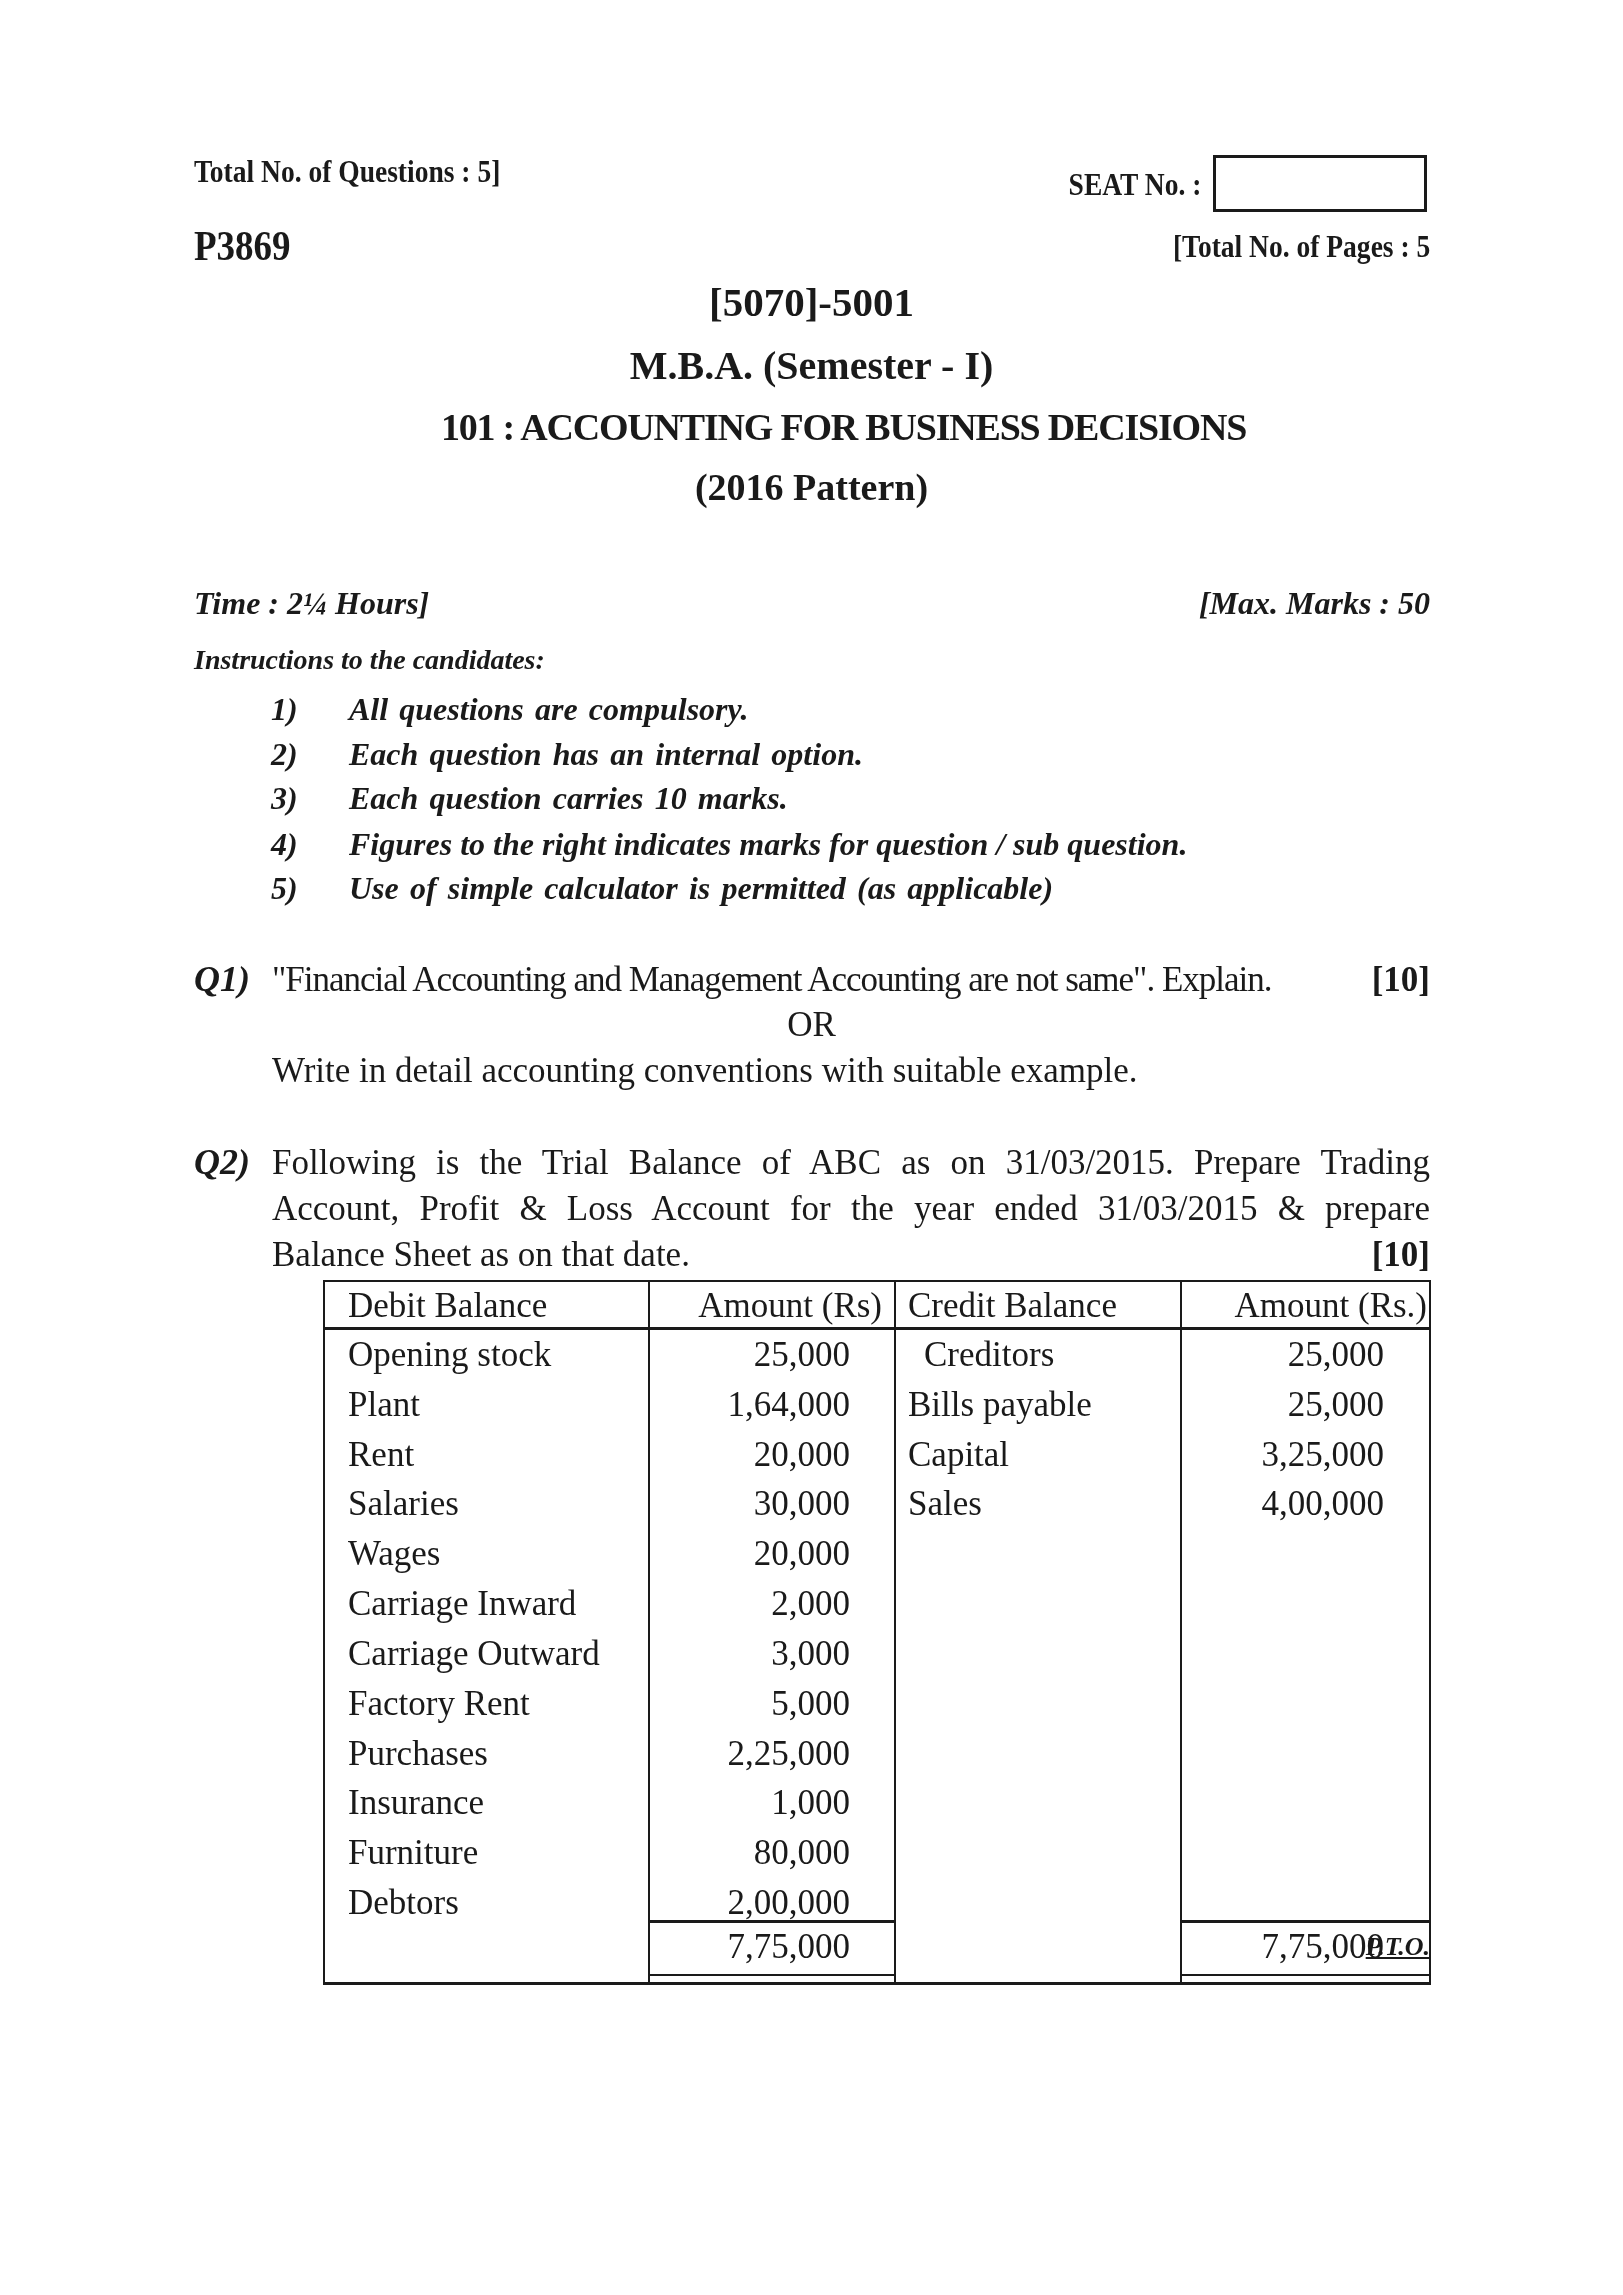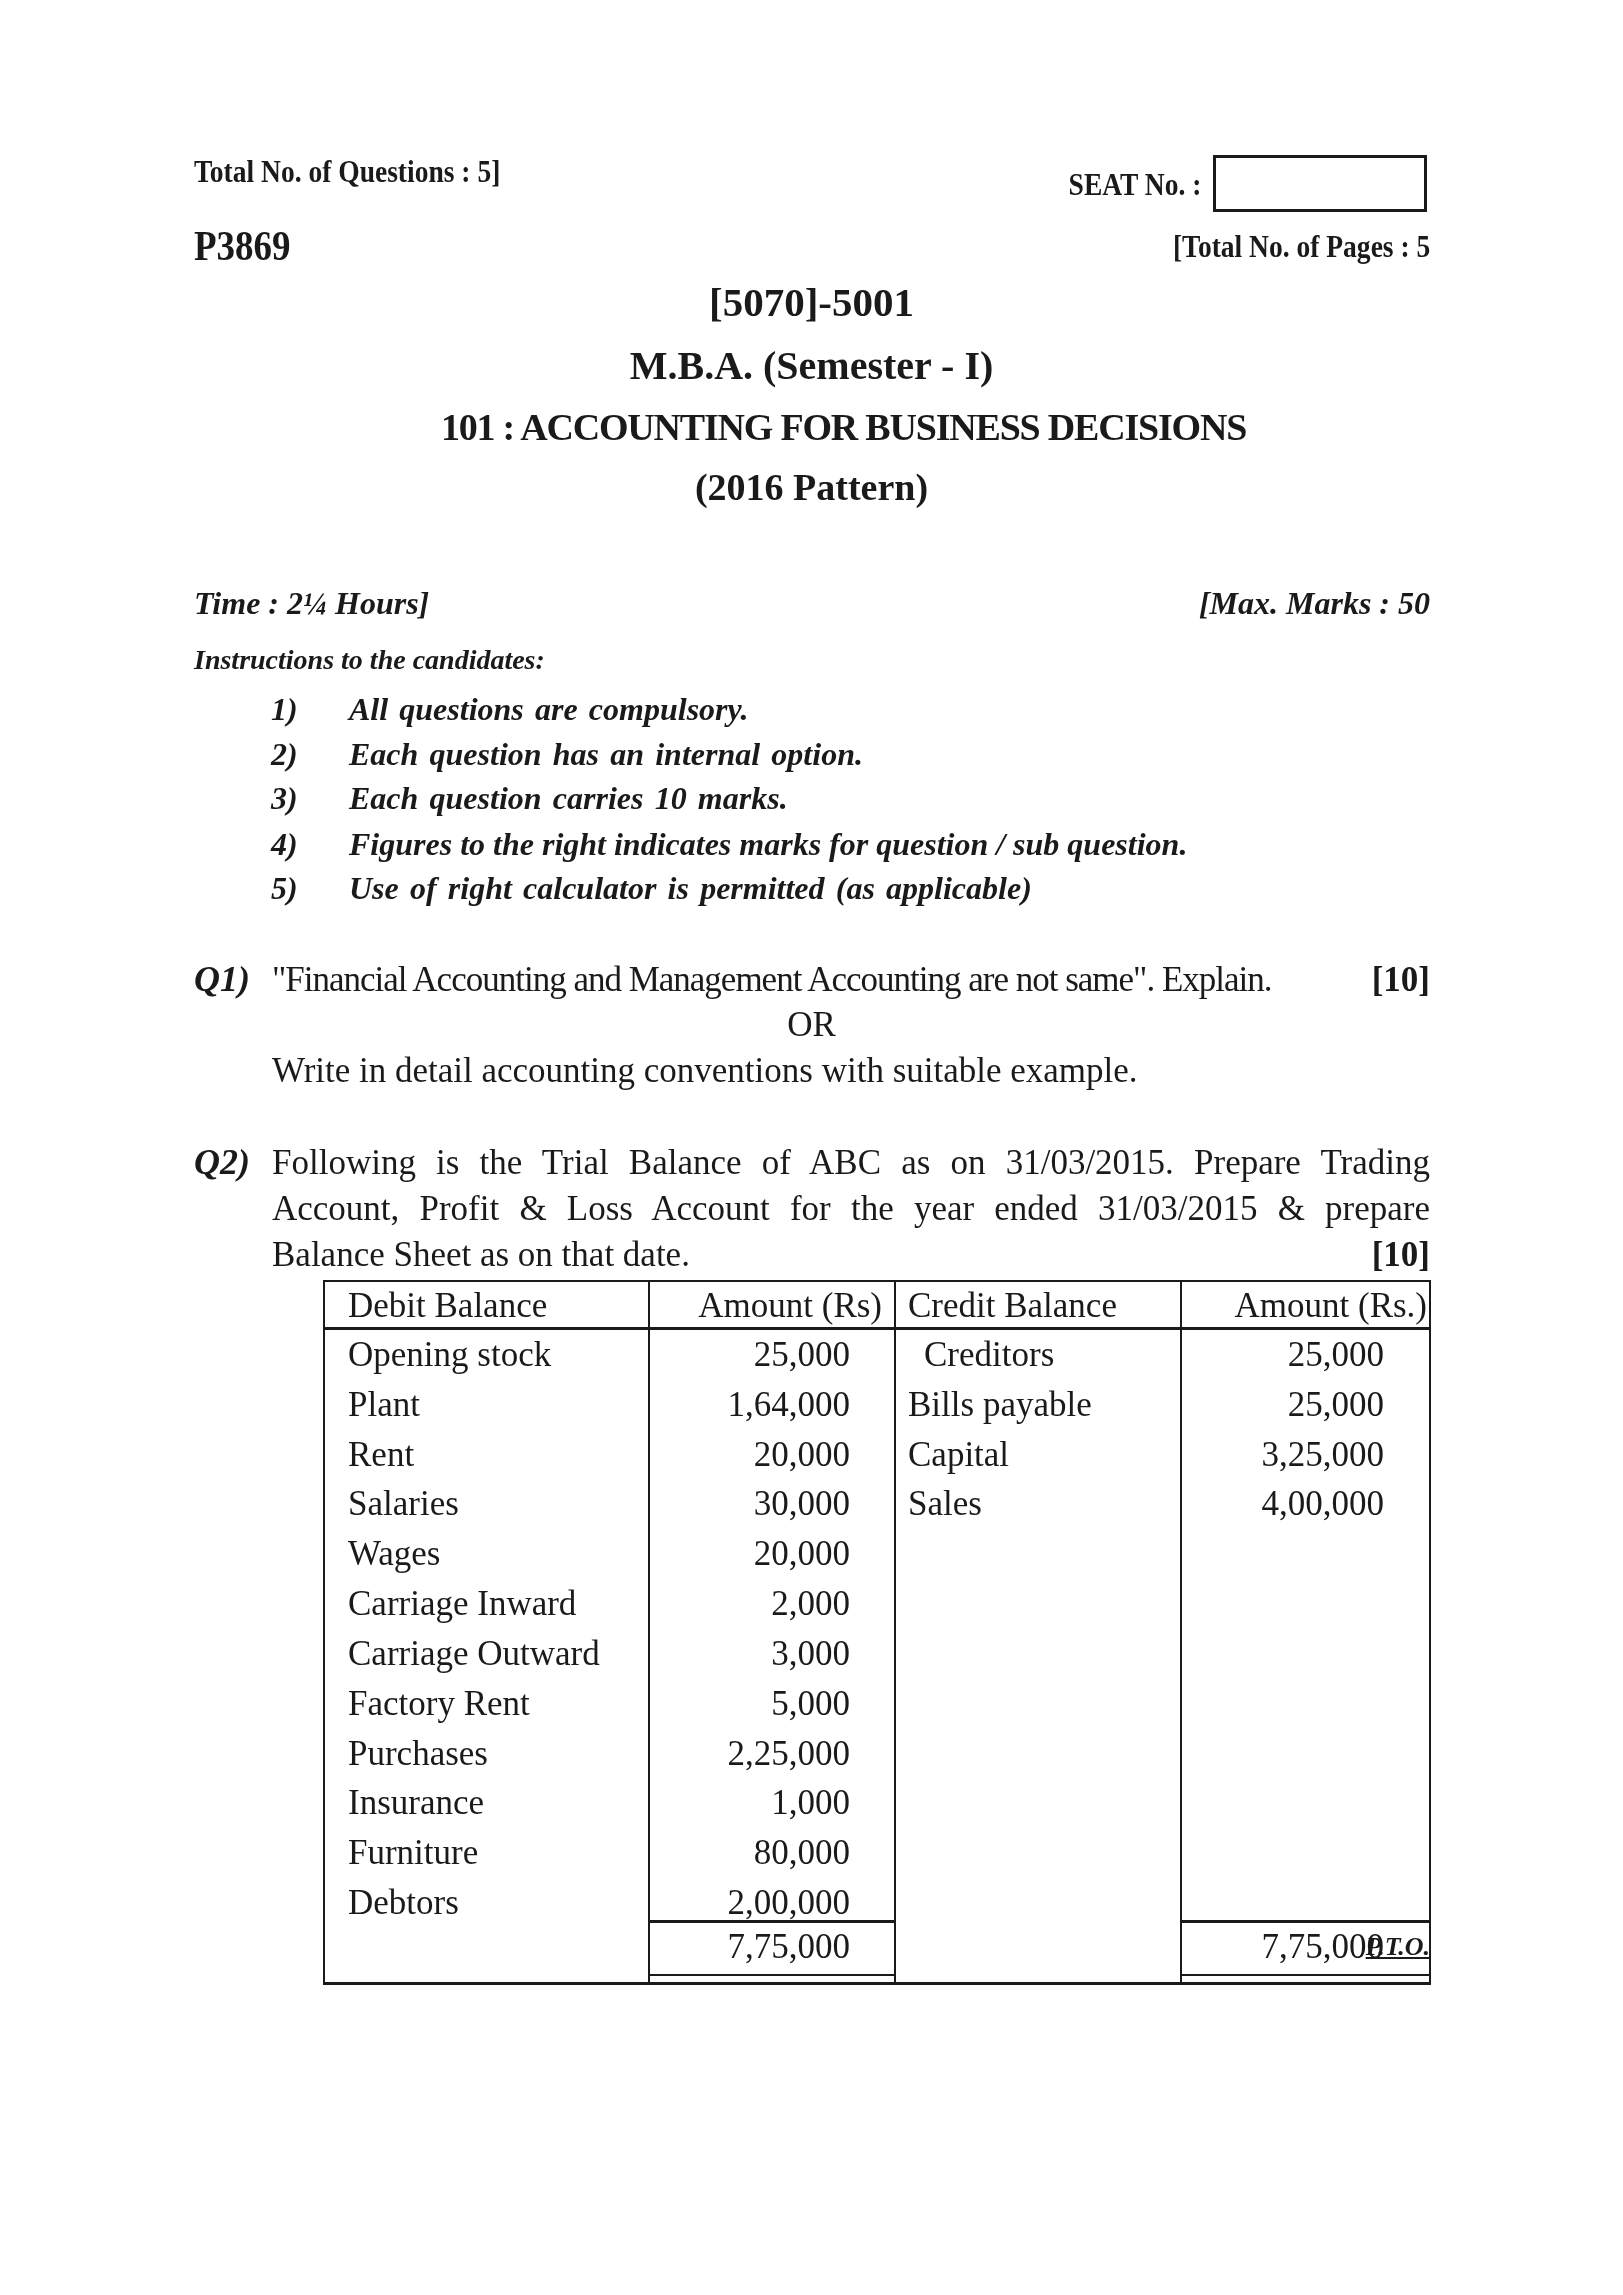--- a/index.html
+++ b/index.html
@@ -51,21 +51,21 @@
 <div class="abs b i" style="left:271px; top:738px; font-size:32px;">2)</div>
 <div class="abs b i" style="left:349px; top:738px; font-size:32px; word-spacing:3.2px;">Each question has an internal option.</div>
 
 <div class="abs b i" style="left:271px; top:782px; font-size:32px;">3)</div>
 <div class="abs b i" style="left:349px; top:782px; font-size:32px; word-spacing:3.2px;">Each question carries 10 marks.</div>
 
 <div class="abs b i" style="left:271px; top:828px; font-size:32px;">4)</div>
 <div class="abs b i" style="left:349px; top:828px; font-size:32px;">Figures to the right indicates marks for question / sub question.</div>
 
 <div class="abs b i" style="left:271px; top:872px; font-size:32px;">5)</div>
-<div class="abs b i" style="left:349px; top:872px; font-size:32px; word-spacing:3.2px;">Use of right calculator is permitted (as applicable)</div>
+<div class="abs b i" style="left:349px; top:872px; font-size:32px; word-spacing:3.2px;">Use of simple calculator is permitted (as applicable)</div>
 
 <div class="abs b i" style="left:194px; top:961px; font-size:36px;">Q1)</div>
 <div class="abs body" style="left:272px; top:962px; letter-spacing:-1px;">"Financial Accounting and Management Accounting are not same". Explain.</div>
 <div class="abs b body" style="right:193px; top:962px;">[10]</div>
 <div class="abs center body" style="top:1007px;">OR</div>
 <div class="abs body" style="left:272px; top:1053px;">Write in detail accounting conventions with suitable example.</div>
 
 <div class="abs b i" style="left:194px; top:1144px; font-size:36px;">Q2)</div>
 <div class="abs body just" style="left:272px; top:1145px; width:1158px;">Following is the Trial Balance of ABC as on 31/03/2015. Prepare Trading</div>
 <div class="abs body just" style="left:272px; top:1191px; width:1158px;">Account, Profit &amp; Loss Account for the year ended 31/03/2015 &amp; prepare</div>

